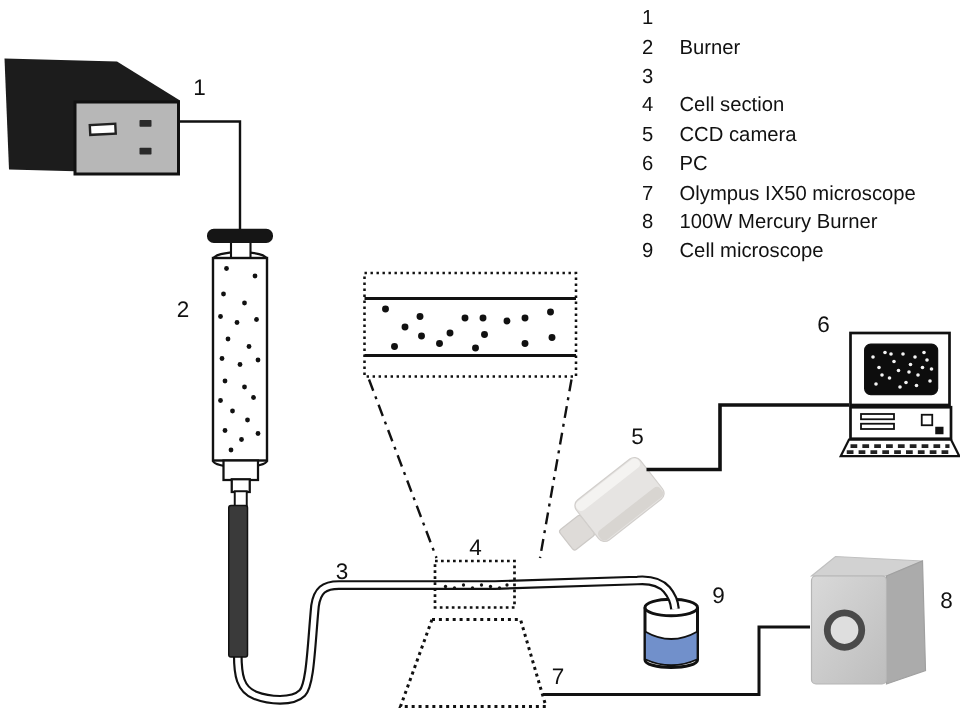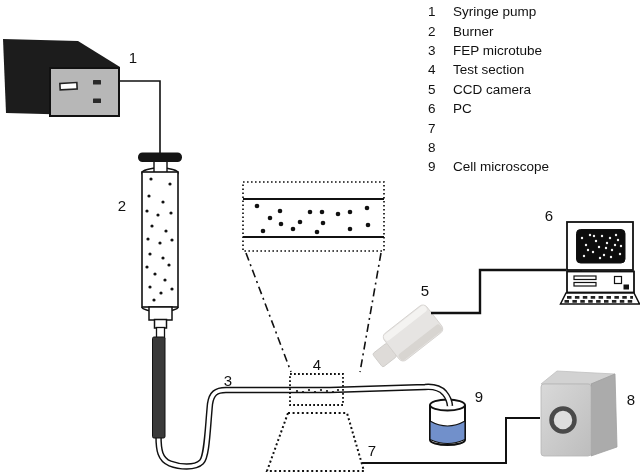--- a/index.html
+++ b/index.html
@@ -191,47 +191,47 @@
   <text class="callout" x="425" y="296" text-anchor="middle">5</text>
   <text class="callout" x="549" y="221" text-anchor="middle">6</text>
   <text class="callout" x="372" y="456" text-anchor="middle">7</text>
   <text class="callout" x="631" y="405" text-anchor="middle">8</text>
   <text class="callout" x="479" y="402" text-anchor="middle">9</text>
 </svg>
 
 <div id="legend">
   <div class="legend-row">
     <span class="num">1</span>
-    <span class="lab">Syringe pump</span>
   </div>
   <div class="legend-row">
     <span class="num">2</span>
     <span class="lab">Burner</span>
   </div>
   <div class="legend-row">
     <span class="num">3</span>
-    <span class="lab">FEP microtube</span>
   </div>
   <div class="legend-row">
     <span class="num">4</span>
-    <span class="lab">Test section</span>
+    <span class="lab">Cell section</span>
   </div>
   <div class="legend-row">
     <span class="num">5</span>
     <span class="lab">CCD camera</span>
   </div>
   <div class="legend-row">
     <span class="num">6</span>
     <span class="lab">PC</span>
   </div>
   <div class="legend-row">
     <span class="num">7</span>
+    <span class="lab">Olympus IX50 microscope</span>
   </div>
   <div class="legend-row">
     <span class="num">8</span>
+    <span class="lab">100W Mercury Burner</span>
   </div>
   <div class="legend-row">
     <span class="num">9</span>
     <span class="lab">Cell microscope</span>
   </div>
 </div>
 
 </div>
 
 </body></html>

